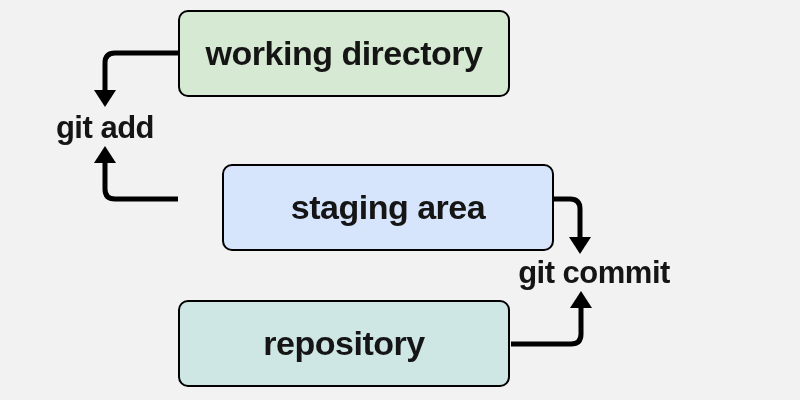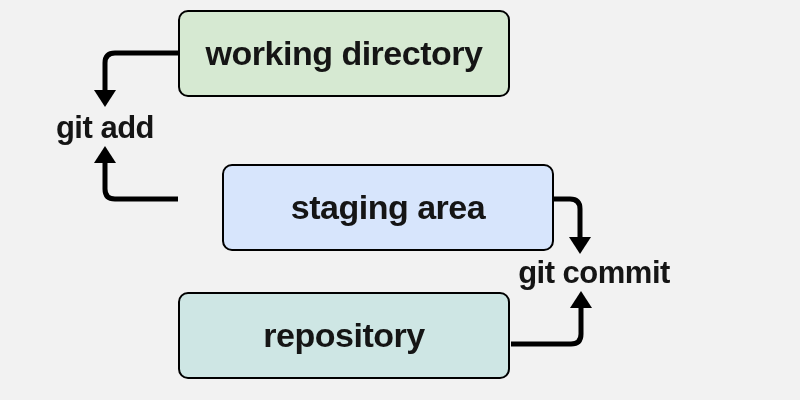--- a/index.html
+++ b/index.html
@@ -25,21 +25,21 @@
     display: flex;
     align-items: center;
     justify-content: center;
     font-size: 34px;
     font-weight: 700;
     color: #151515;
     letter-spacing: -0.5px;
   }
   .node-working { left: 178px; top: 10px; }
   .node-staging { left: 178px; top: 164px; margin-left: 44px; }
-  .node-repo    { left: 178px; top: 292px; }
+  .node-repo    { left: 178px; top: 300px; }
   .edge-label {
     position: absolute;
     height: 40px;
     line-height: 40px;
     text-align: center;
     font-size: 31px;
     font-weight: 700;
     color: #151515;
     letter-spacing: -0.5px;
     white-space: nowrap;

